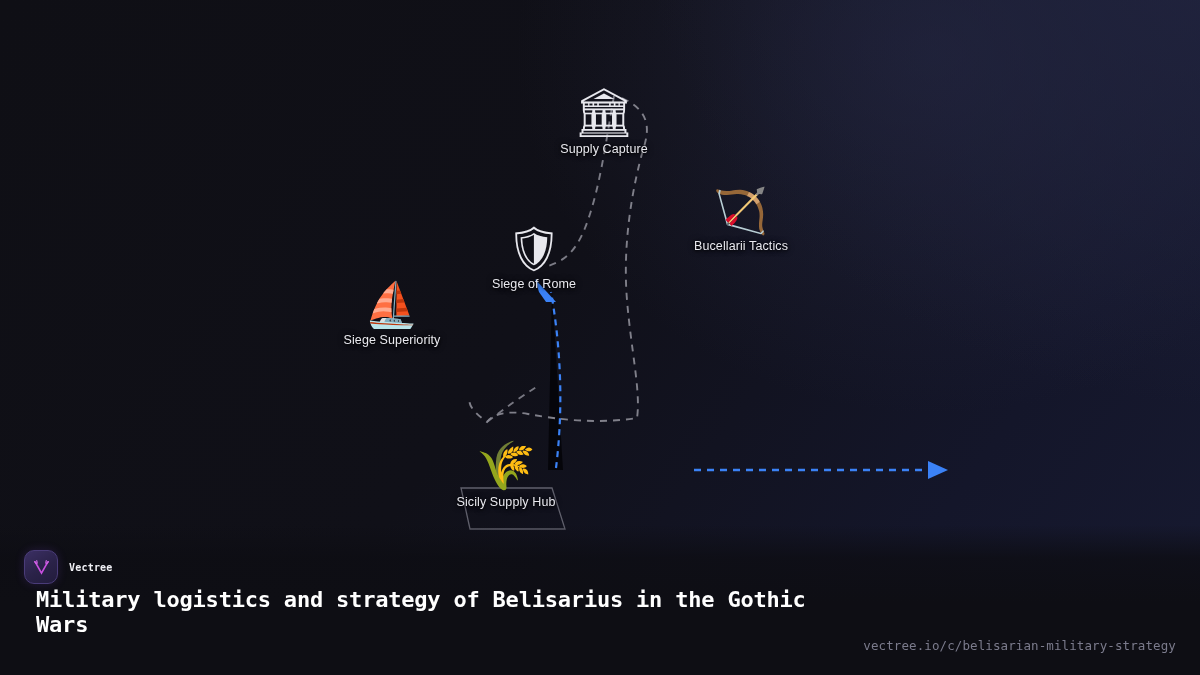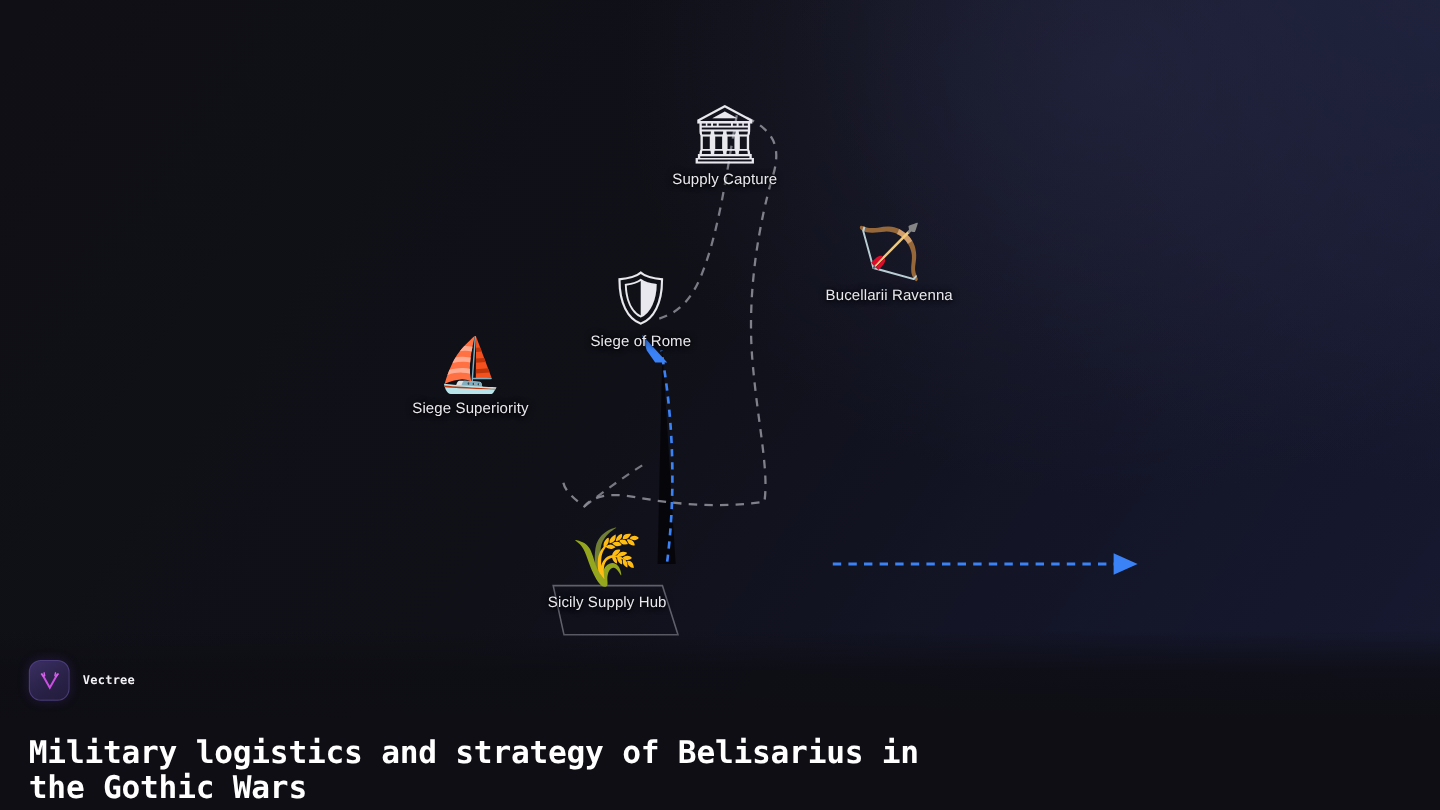--- a/index.html
+++ b/index.html
@@ -87,30 +87,29 @@
   }
   #brand-name {
     font-family: "DejaVu Sans Mono", monospace;
     font-size: 10px;
     font-weight: 700;
     color: #f2f2f7;
     letter-spacing: 0.2px;
   }
   #page-title {
     position: absolute;
-    left: 24px;
+    left: 36px;
     top: 63px;
     width: 790px;
     font-family: "DejaVu Sans Mono", monospace;
-    font-size: 26px;
+    font-size: 22px;
     font-weight: 700;
     line-height: 1.13;
     color: #ffffff;
     letter-spacing: -0.2px;
-    margin-top: 26px;
   }
   #footer-url {
     position: absolute;
     right: 24px;
     bottom: 22px;
     font-family: "DejaVu Sans Mono", monospace;
     font-size: 12.5px;
     color: #7b7b8c;
     letter-spacing: 0.1px;
   }
@@ -154,21 +153,21 @@
     </g>
   </svg>
 
   <div class="node" style="left:604px; top:122px;">
     <div class="node-icon" style="font-size:48px;">🏛</div>
     <div class="node-label">Supply Capture</div>
   </div>
 
   <div class="node" style="left:741px; top:221px;">
     <div class="node-icon" style="font-size:44px;">🏹</div>
-    <div class="node-label">Bucellarii Ravenna</div>
+    <div class="node-label">Bucellarii Tactics</div>
   </div>
 
   <div class="node" style="left:534px; top:259px;">
     <div class="node-icon" style="font-size:44px;">🛡</div>
     <div class="node-label">Siege of Rome</div>
   </div>
 
   <div class="node" style="left:392px; top:315px;">
     <div class="node-icon" style="font-size:44px;">⛵</div>
     <div class="node-label">Siege Superiority</div>
@@ -187,15 +186,16 @@
           <path d="M4 5 L12 19 L20 5" fill="none" stroke="#c94fe0" stroke-width="2.1" stroke-linecap="round"></path>
           <path d="M5.4 7.2 L3.2 4.6 M6.6 6.4 L6.0 3.4
                    M18.6 7.2 L20.8 4.6 M17.4 6.4 L18.0 3.4" fill="none" stroke="#d264e8" stroke-width="1.5" stroke-linecap="round"></path>
         </svg>
       </div>
       <div id="brand-name">Vectree</div>
     </div>
 
     <div id="page-title">Military logistics and strategy of Belisarius in the Gothic Wars</div>
 
+    <div id="footer-url">vectree.io/c/belisarian-military-strategy</div>
   </div>
 
 </div>
 
 </body></html>

